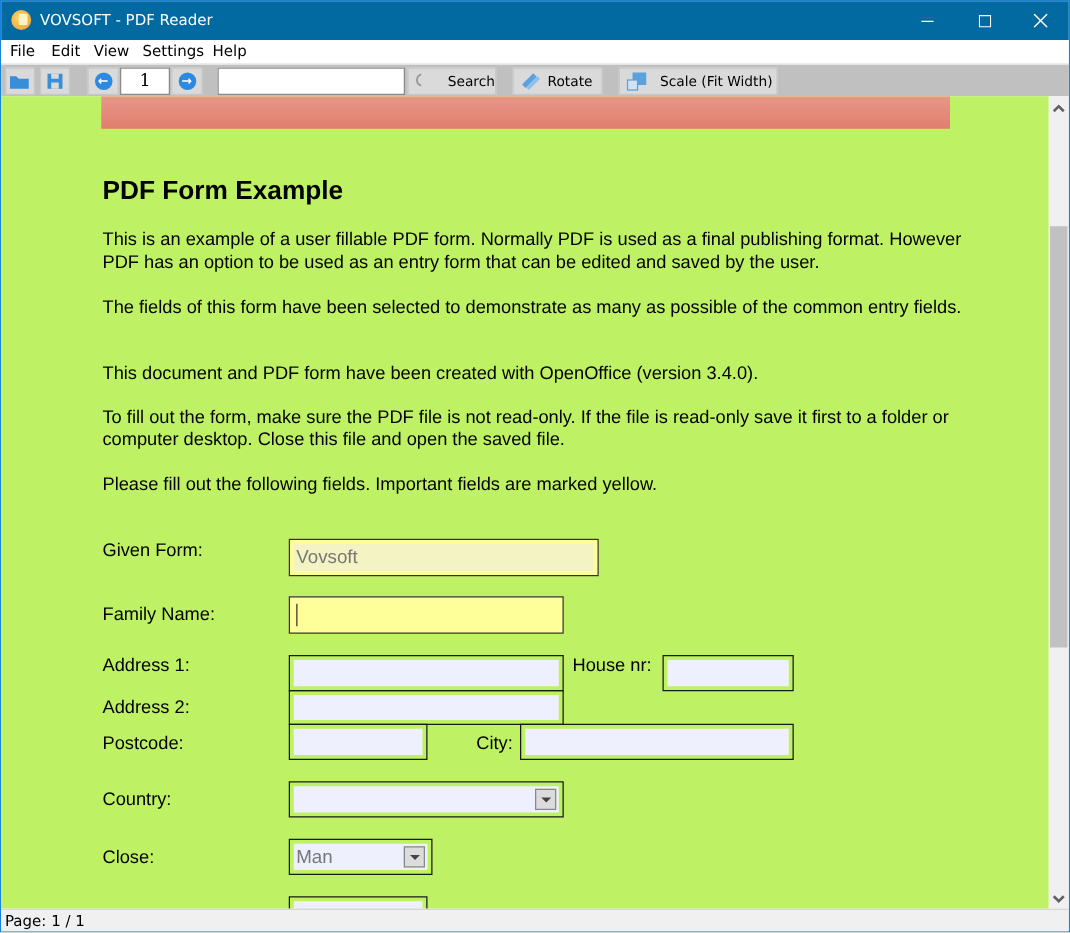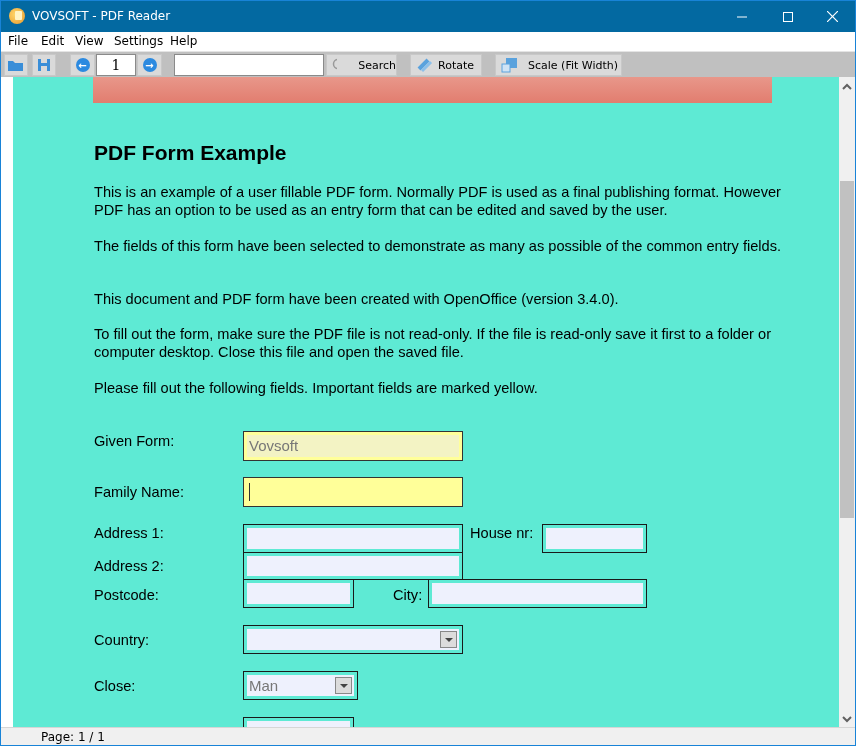--- a/index.html
+++ b/index.html
@@ -13,38 +13,38 @@
   .win-btn { position: absolute; top: 0; width: 46px; height: 31px; display: flex; align-items: center; justify-content: center; color: #fff; }
   .win-btn.min { left: 718px; }
   .win-btn.max { left: 764px; }
   .win-btn.close { left: 808px; }
   .menubar { position: absolute; left: 0; top: 31px; width: 854px; height: 19px; background: #fff; font-size: 12px; font-family: "DejaVu Sans", sans-serif; }
   .menubar span { position: absolute; top: 2px; color: #000; }
   .toolbar { position: absolute; left: 0; top: 50px; width: 854px; height: 26px; background: #c0c0c0; border-top: 1px solid #e4e4e4; }
   .tb-btn { position: absolute; top: 2px; height: 22px; background: #dadada; border: 1px solid #c8c8c8; display: flex; align-items: center; font-size: 11px; font-family: "DejaVu Sans", sans-serif; color: #000; }
   .tb-input { position: absolute; top: 2px; height: 22px; background: #fff; border: 1px solid #8a8a8a; font-size: 14px; font-family: "DejaVu Serif", serif; display: flex; align-items: center; justify-content: center; }
   .circ { width: 14px; height: 14px; border-radius: 50%; background: #2c8ae0; display: flex; align-items: center; justify-content: center; color: #fff; font-size: 10px; font-weight: bold; }
-  .content { position: absolute; left: 12px; top: 76px; width: 838px; height: 650px; background: #5eead4; overflow: hidden; }
+  .content { position: absolute; left: 0; top: 76px; width: 838px; height: 650px; background: #bef264; overflow: hidden; }
   .banner { position: absolute; left: 80px; top: 0; width: 679px; height: 26px; background: linear-gradient(#e8978a, #e27d6f); }
   .doc-title { position: absolute; left: 81px; top: 64px; font-size: 21px; font-weight: bold; color: #000; }
   .para { position: absolute; left: 81px; width: 690px; font-size: 14.6px; line-height: 18px; color: #000; }
   .label { position: absolute; font-size: 14.6px; color: #000; }
   .field { position: absolute; border: 1px solid #1a1a1a; }
   .field .inner { position: absolute; left: 3px; top: 3px; right: 3px; bottom: 3px; background: #eef1fd; }
   .field.yellow { background: #ffff99; border-color: #333; }
   .field.yellow .inner { background: #f3f3c4; }
   .field.yellow.active .inner { background: #ffff99; }
   .field .val { position: absolute; left: 5px; top: 5px; font-size: 15px; color: #777; }
   .caret { position: absolute; left: 5px; top: 5px; width: 1px; height: 18px; background: #333; }
   .dd-btn { position: absolute; width: 17px; height: 17px; top: 5px; right: 5px; background: #dcdcdc; border: 1px solid #888; display: flex; align-items: center; justify-content: center; }
   .dd-btn::after { content: ""; border-left: 4px solid transparent; border-right: 4px solid transparent; border-top: 4px solid #444; }
   .scrollbar { position: absolute; left: 838px; top: 76px; width: 16px; height: 650px; background: #f0f0f0; }
   .scroll-thumb { position: absolute; left: 1px; top: 104px; width: 14px; height: 337px; background: #c1c1c1; }
   .statusbar { position: absolute; left: 0; top: 726px; width: 854px; height: 18px; background: #f0f0f0; border-top: 1px solid #d6d6d6; font-size: 12px; font-family: "DejaVu Sans", sans-serif; }
-  .statusbar span { position: absolute; left: 3px; top: 2px; margin-left: 37px; }
+  .statusbar span { position: absolute; left: 3px; top: 2px; }
 </style>
 </head>
 <body>
 
 <div class="window">
   <div class="titlebar">
     <div class="app-icon"></div>
     <div class="title">VOVSOFT - PDF Reader</div>
     <div class="win-btn min">
       <svg width="10" height="10">
@@ -119,21 +119,21 @@
   <div class="content">
     <div class="banner"></div>
     <div class="doc-title">PDF Form Example</div>
     <div class="para" style="top:106px">This is an example of a user fillable PDF form. Normally PDF is used as a final publishing format. However PDF has an option to be used as an entry form that can be edited and saved by the user.</div>
     <div class="para" style="top:160px">The fields of this form have been selected to demonstrate as many as possible of the common entry fields.</div>
     <div class="para" style="top:213px">This document and PDF form have been created with OpenOffice (version 3.4.0).</div>
     <div class="para" style="top:248px">To fill out the form, make sure the PDF file is not read-only. If the file is read-only save it first to a folder or computer desktop. Close this file and open the saved file.</div>
     <div class="para" style="top:302px">Please fill out the following fields. Important fields are marked yellow.</div>
 
     <div class="label" style="left:81px;top:356px">Given Form:</div>
-    <div class="field yellow" style="left:230px;top:354px;width:220px;height:30px">
+    <div class="field yellow" style="left:230px;top:354px;width:248px;height:30px">
       <div class="inner"></div>
       <div class="val">Vovsoft</div>
     </div>
 
     <div class="label" style="left:81px;top:407px">Family Name:</div>
     <div class="field yellow active" style="left:230px;top:400px;width:220px;height:30px">
       <div class="inner"></div>
       <div class="caret"></div>
     </div>
 

